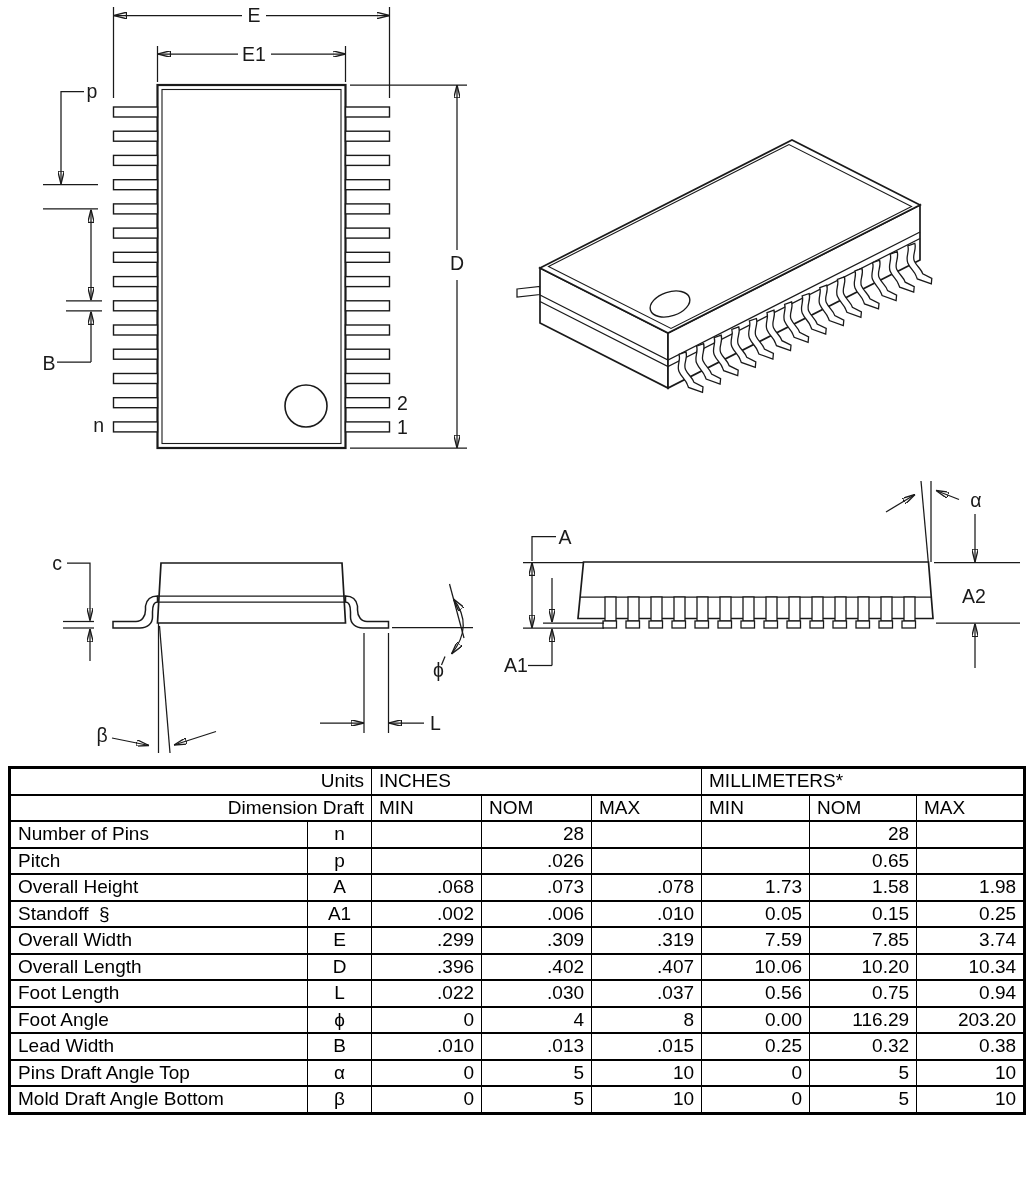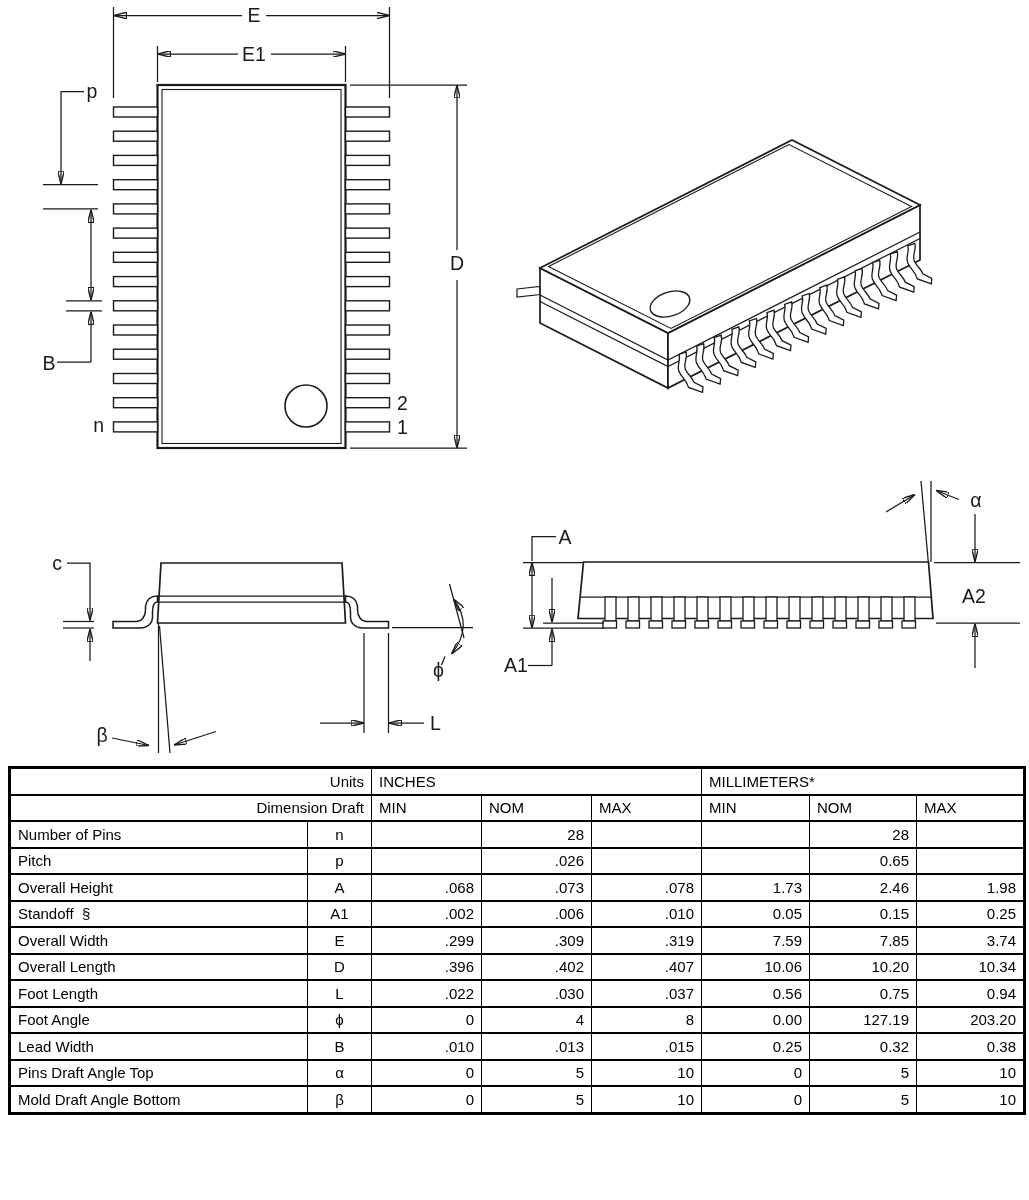--- a/index.html
+++ b/index.html
@@ -12,21 +12,21 @@
   svg .med{stroke-width:1.7;}
   svg .thin{stroke-width:1.1;}
   svg .wfill{fill:#ffffff;}
   svg text{fill:#1a1a1a;stroke:none;font-family:"Liberation Sans","DejaVu Sans",sans-serif;
     font-size:19.5px;}
   svg text.mid{text-anchor:middle;}
   svg text.end{text-anchor:end;}
 
   table#dims{position:absolute;left:8px;top:766px;width:1015px;
     border-collapse:collapse;table-layout:fixed;
-    font-size:15px;color:#000;}
+    font-size:19px;color:#000;}
   #dims td{border:solid #000;border-width:2.2px 1.6px;height:24.5px;
     padding:0 7px;white-space:nowrap;overflow:hidden;}
   #dims{border:3px solid #000;}
   .c-name{text-align:left;margin-top:14px;}
   .c-sym{text-align:center;padding:0 2px;}
   .c-num{text-align:right;}
   .c-right{text-align:right;}
   .c-center{text-align:left;}
 </style>
 </head>
@@ -305,21 +305,21 @@
       <td class="c-num">0.65</td>
       <td class="c-num"></td>
     </tr>
     <tr>
       <td class="c-name">Overall Height</td>
       <td class="c-sym">A</td>
       <td class="c-num">.068</td>
       <td class="c-num">.073</td>
       <td class="c-num">.078</td>
       <td class="c-num">1.73</td>
-      <td class="c-num">2.46</td>
+      <td class="c-num">1.58</td>
       <td class="c-num">1.98</td>
     </tr>
     <tr>
       <td class="c-name">Standoff &nbsp;§</td>
       <td class="c-sym">A1</td>
       <td class="c-num">.002</td>
       <td class="c-num">.006</td>
       <td class="c-num">.010</td>
       <td class="c-num">0.05</td>
       <td class="c-num">0.15</td>
@@ -355,21 +355,21 @@
       <td class="c-num">0.75</td>
       <td class="c-num">0.94</td>
     </tr>
     <tr>
       <td class="c-name">Foot Angle</td>
       <td class="c-sym">ϕ</td>
       <td class="c-num">0</td>
       <td class="c-num">4</td>
       <td class="c-num">8</td>
       <td class="c-num">0.00</td>
-      <td class="c-num">127.19</td>
+      <td class="c-num">116.29</td>
       <td class="c-num">203.20</td>
     </tr>
     <tr>
       <td class="c-name">Lead Width</td>
       <td class="c-sym">B</td>
       <td class="c-num">.010</td>
       <td class="c-num">.013</td>
       <td class="c-num">.015</td>
       <td class="c-num">0.25</td>
       <td class="c-num">0.32</td>

